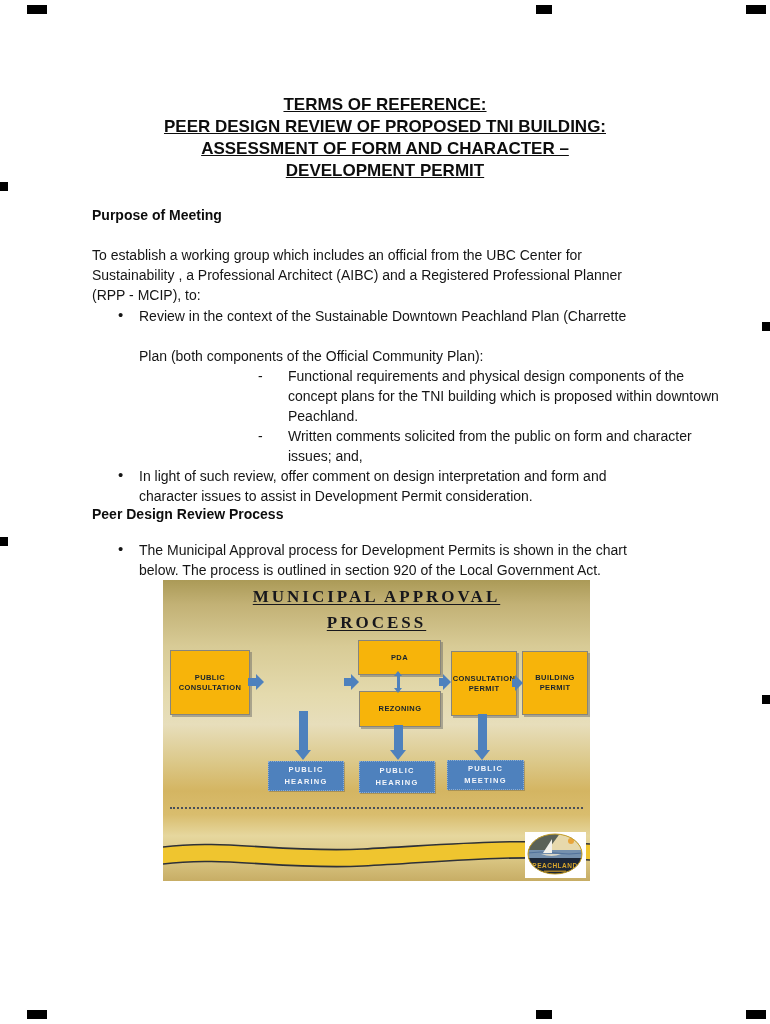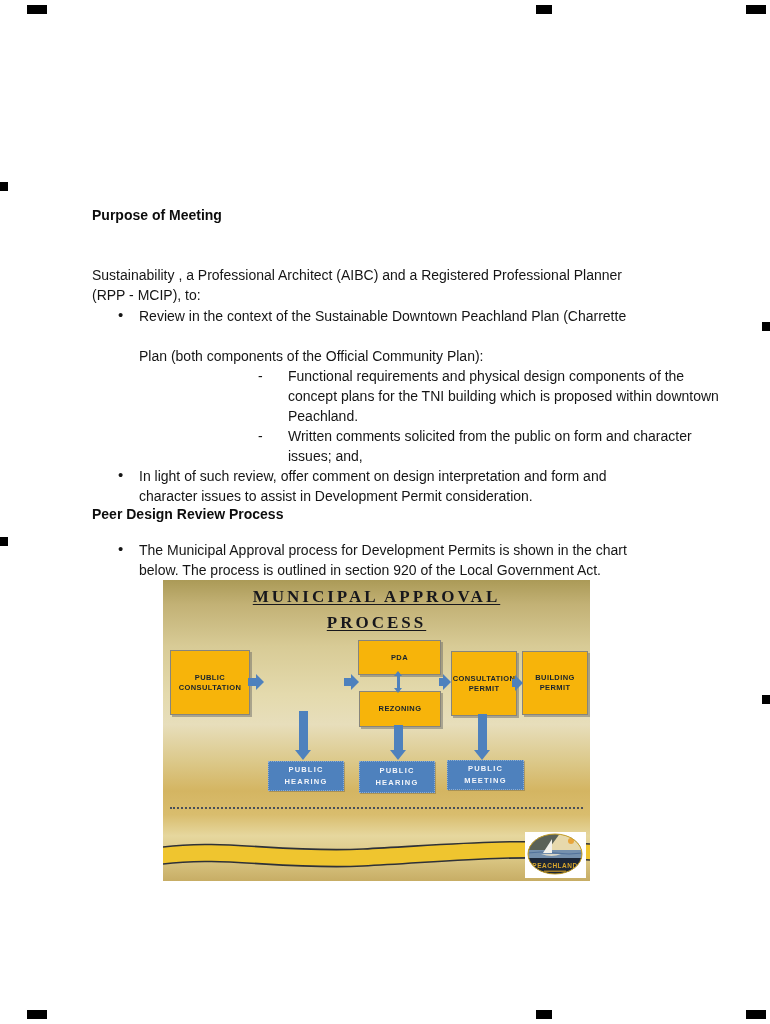--- a/index.html
+++ b/index.html
@@ -60,23 +60,30 @@
   <div class="regmark" style="left:536px;top:5px;width:16px;height:9px"></div>
   <div class="regmark" style="left:746px;top:5px;width:20px;height:9px"></div>
   <div class="regmark" style="left:0;top:182px;width:8px;height:9px"></div>
   <div class="regmark" style="left:0;top:537px;width:8px;height:9px"></div>
   <div class="regmark" style="left:762px;top:322px;width:8px;height:9px"></div>
   <div class="regmark" style="left:762px;top:695px;width:8px;height:9px"></div>
   <div class="regmark" style="left:27px;top:1010px;width:20px;height:9px"></div>
   <div class="regmark" style="left:536px;top:1010px;width:16px;height:9px"></div>
   <div class="regmark" style="left:746px;top:1010px;width:20px;height:9px"></div>
 
+  <div class="doc-title">
+    <div><span>TERMS OF REFERENCE:</span></div>
+    <div><span>PEER DESIGN REVIEW OF PROPOSED TNI BUILDING:</span></div>
+    <div><span>ASSESSMENT OF FORM AND CHARACTER –</span></div>
+    <div><span>DEVELOPMENT PERMIT</span></div>
+  </div>
 
   <div class="heading" style="left:92px;top:207px">Purpose of Meeting</div>
 
+  <div class="tline" style="left:92px;top:245px">To establish a working group which includes an official from the UBC Center for</div>
   <div class="tline" style="left:92px;top:265px">Sustainability , a Professional Architect (AIBC) and a Registered Professional Planner</div>
   <div class="tline" style="left:92px;top:285px">(RPP - MCIP), to:</div>
 
   <div class="tline bullet-first" style="left:139px;top:306px">Review in the context of the Sustainable Downtown Peachland Plan (Charrette</div>
   <div class="tline" style="left:139px;top:346px">Plan (both components of the Official Community Plan):</div>
 
   <div class="tline dash-first" style="left:288px;top:366px">Functional requirements and physical design components of the</div>
   <div class="tline" style="left:288px;top:386px">concept plans for the TNI building which is proposed within downtown</div>
   <div class="tline" style="left:288px;top:406px">Peachland.</div>
 

